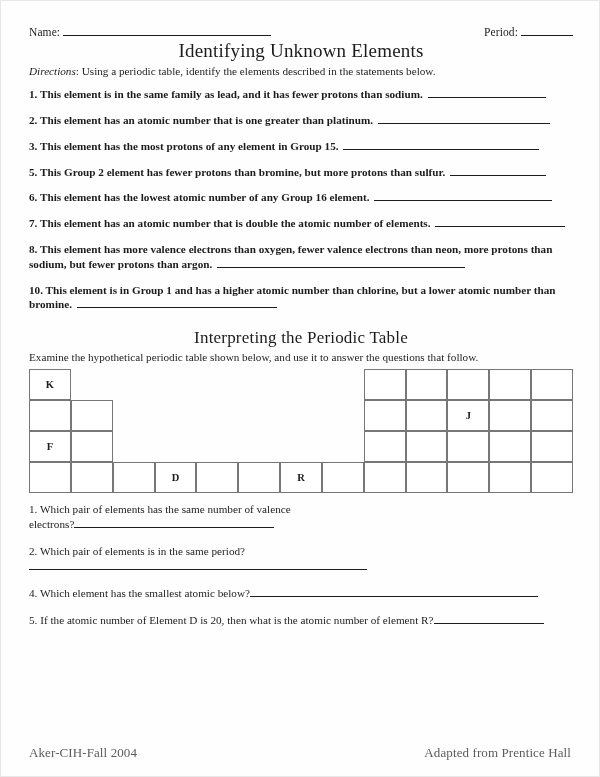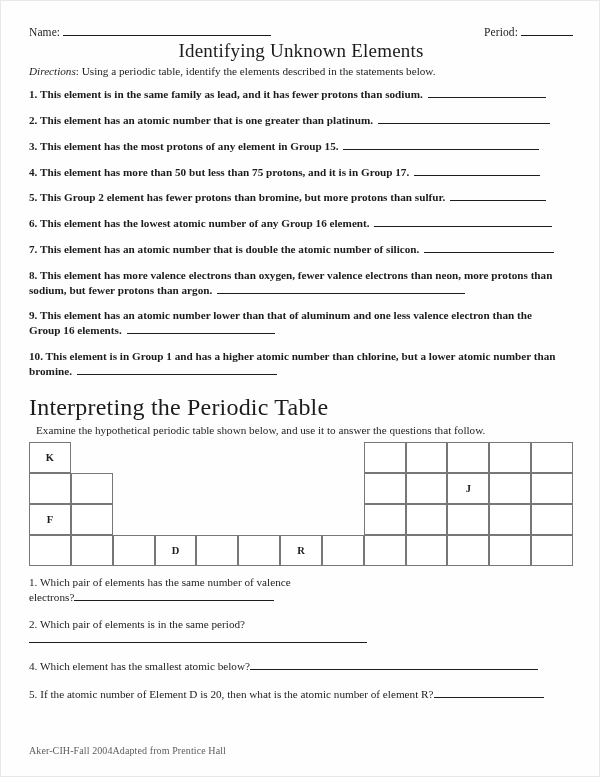--- a/index.html
+++ b/index.html
@@ -56,36 +56,37 @@
 
   
   h1.worksheet-title {
     font-size: 19px;
     font-weight: normal;
     text-align: center;
     margin: 1px 0 2px 0;
     letter-spacing: 0.2px;
   }
   h2.section-title {
-    font-size: 24px;
+    font-size: 17px;
     font-weight: normal;
+    text-align: center;
     margin: 16px 0 2px 0;
     letter-spacing: 0.2px;
   }
 
   .directions {
     font-size: 11.2px;
     margin: 0 0 3px 0;
     line-height: 1.3;
   }
   .directions .em { font-style: italic; }
 
   .examine {
     font-size: 11.2px;
-    margin: 0 0 4px 7px;
+    margin: 0 0 4px 0;
     line-height: 1.3;
   }
 
   
   .questions {
     margin-top: 9px;
     font-weight: bold;
   }
   .q {
     font-size: 11.2px;
@@ -151,21 +152,22 @@
     font-family: "Liberation Serif", "DejaVu Serif", serif;
   }
 
   
   .footer {
     position: absolute;
     left: 28px;
     right: 28px;
     top: 744px;
     display: flex;
-    font-size: 10px;
+    justify-content: space-between;
+    font-size: 13px;
     color: #5c5c5c;
     letter-spacing: 0.1px;
   }
 </style>
 </head>
 <body>
 
 <div class="page">
   <div class="content">
 
@@ -196,57 +198,46 @@
         <span class="txt">This element has an atomic number that is one greater than platinum.</span>
         <span class="ans ans-w2"></span>
       </div>
 
       <div class="q">
         <span class="num">3.</span>
         <span class="txt">This element has the most protons of any element in Group 15.</span>
         <span class="ans ans-w3"></span>
       </div>
 
-      <div class="q">
-        <span class="num">4.</span>
-        <span class="txt">This element has more than 50 but less than 75 protons, and it is in Group 17.</span>
-        <span class="ans ans-w4"></span>
-      </div>
 
       <div class="q">
         <span class="num">5.</span>
         <span class="txt">This Group 2 element has fewer protons than bromine, but  more protons than sulfur.</span>
         <span class="ans ans-w5"></span>
       </div>
 
       <div class="q">
         <span class="num">6.</span>
         <span class="txt">This element has the lowest atomic number of any Group 16 element.</span>
         <span class="ans ans-w6"></span>
       </div>
 
       <div class="q">
         <span class="num">7.</span>
-        <span class="txt">This element has an atomic number that is double the atomic number of silicon.</span>
+        <span class="txt">This element has an atomic number that is double the atomic number of elements.</span>
         <span class="ans ans-w7"></span>
       </div>
 
       <div class="q">
         <span class="num">8.</span>
         <span class="txt">This element has more valence electrons than oxygen, fewer valence electrons than neon, more protons than</span><br>
         <span class="txt">sodium, but fewer protons than argon.</span>
         <span class="ans ans-w8"></span>
       </div>
 
-      <div class="q">
-        <span class="num">9.</span>
-        <span class="txt">This element has an atomic number lower than that of aluminum and one less valence electron than the</span><br>
-        <span class="txt">Group 16 elements.</span>
-        <span class="ans ans-w9"></span>
-      </div>
 
       <div class="q">
         <span class="num">10.</span>
         <span class="txt">This element is in Group 1 and has a higher atomic number than chlorine, but a lower atomic number than</span><br>
         <span class="txt">bromine.</span>
         <span class="ans ans-w10"></span>
       </div>
 
     </div>
 

